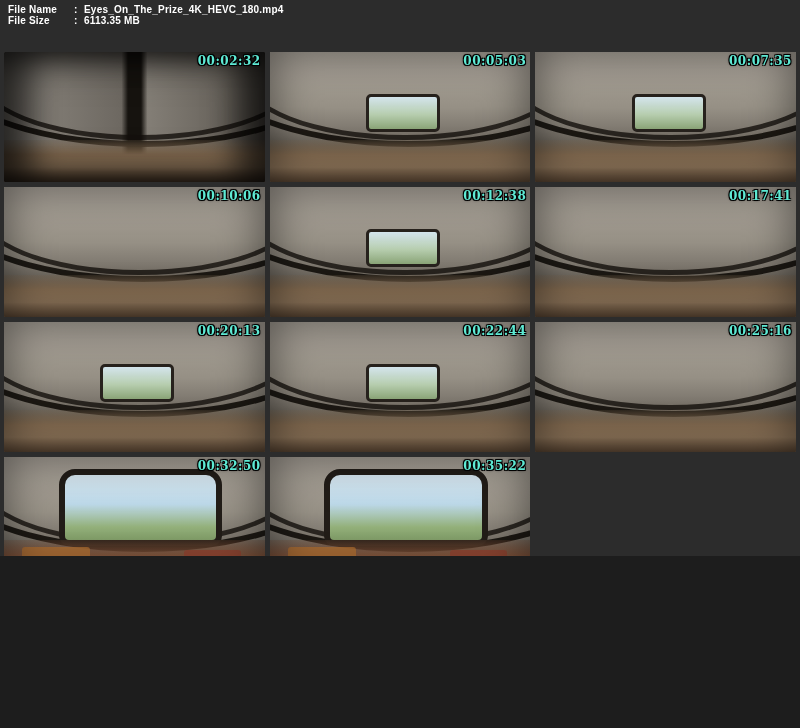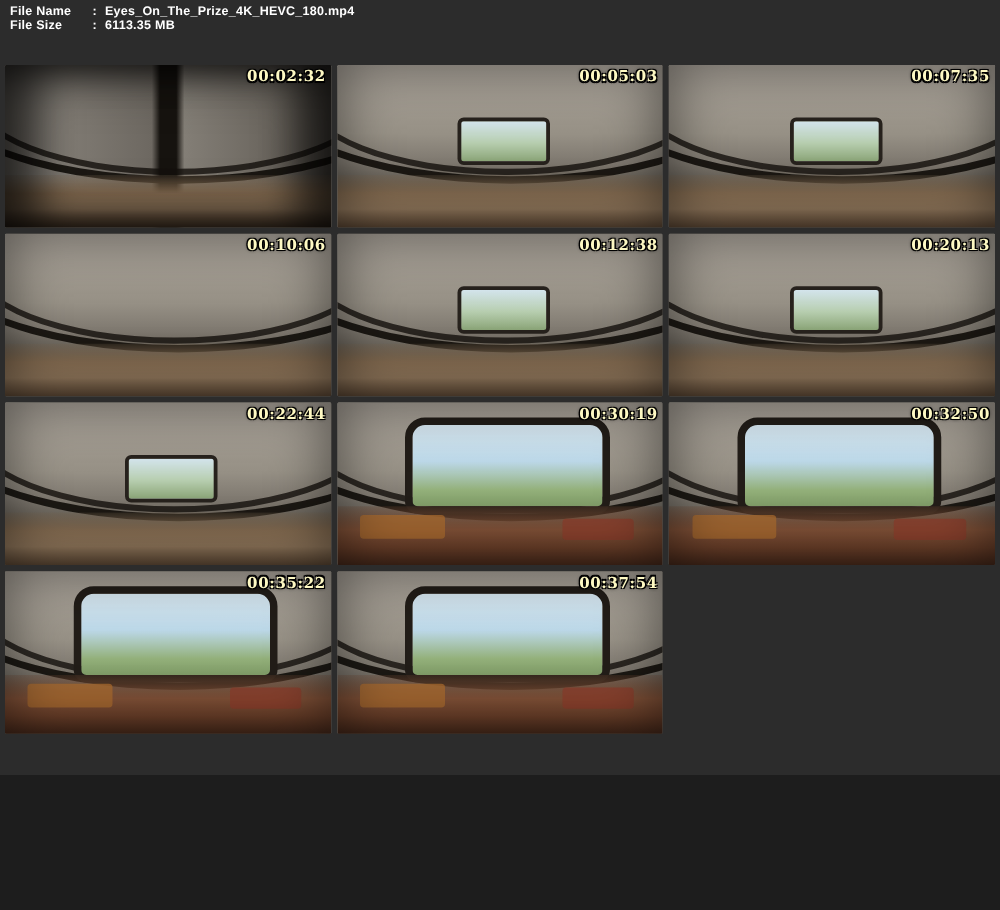--- a/index.html
+++ b/index.html
@@ -1,17 +1,17 @@
 <!DOCTYPE html>
 <html><head>
 <meta charset="utf-8">
 <style>
   html,body{margin:0;padding:0;background:#1d1d1d;}
   #sheet{
-    width:800px;height:620px;margin:0 auto;position:relative;
+    width:800px;height:556px;margin:0 auto;position:relative;
     background:#2c2c2c;font-family:"Liberation Sans",sans-serif;
     overflow:hidden;box-sizing:border-box;
   }
   
   #meta-header{padding:4px 0 3px 8px;height:45px;}
   .meta-line{
     color:#ffffff;font-size:10px;font-weight:700;line-height:11px;
     white-space:nowrap;letter-spacing:.2px;
   }
   .meta-label{display:inline-block;width:66px;}
@@ -52,21 +52,21 @@
   [data-variant="window-bright"] .window{
     display:block;position:absolute;left:21%;top:9%;width:58%;height:50%;
     background:linear-gradient(180deg,#ddeef8 0%,#bdd9e9 45%,#93b07a 80%,#7e9a66 100%);
     border:6px solid #221d18;border-radius:16px 16px 10px 10px;}
   .vignette{position:absolute;inset:0;
     box-shadow:inset 0 0 46px rgba(0,0,0,.55);}
   [data-variant="stereo"] .vignette{
     box-shadow:inset 0 0 46px rgba(0,0,0,.8),inset 30px 0 30px rgba(0,0,0,.5),inset -30px 0 30px rgba(0,0,0,.5);}
   .timestamp{
     position:absolute;top:2px;right:4px;
-    color:#fef9c3;font-family:"DejaVu Serif",serif;font-weight:700;font-size:12px;
+    color:#5eead4;font-family:"DejaVu Serif",serif;font-weight:700;font-size:12px;
     text-shadow:-1px -1px 0 #000,1px -1px 0 #000,-1px 1px 0 #000,1px 1px 0 #000,0 0 3px #000;
     letter-spacing:.5px;
     padding-left:42px;
   }
 </style>
 </head>
 <body>
 
 <div id="sheet">
 
@@ -125,20 +125,29 @@
       <div class="ceiling"></div>
       <div class="arc-a"></div>
       <div class="arc-b"></div>
       <div class="window"></div>
       <div class="floor"></div>
       <div class="vignette"></div>
       <span class="timestamp">00:12:38</span>
     </div>
 
 
+    <div class="cell" data-variant="dome">
+      <div class="ceiling"></div>
+      <div class="arc-a"></div>
+      <div class="arc-b"></div>
+
+      <div class="floor"></div>
+      <div class="vignette"></div>
+      <span class="timestamp">00:17:41</span>
+    </div>
 
     <div class="cell" data-variant="dome-window">
       <div class="ceiling"></div>
       <div class="arc-a"></div>
       <div class="arc-b"></div>
       <div class="window"></div>
       <div class="floor"></div>
       <div class="vignette"></div>
       <span class="timestamp">00:20:13</span>
     </div>
@@ -146,56 +155,47 @@
     <div class="cell" data-variant="dome-window">
       <div class="ceiling"></div>
       <div class="arc-a"></div>
       <div class="arc-b"></div>
       <div class="window"></div>
       <div class="floor"></div>
       <div class="vignette"></div>
       <span class="timestamp">00:22:44</span>
     </div>
 
+    <div class="cell" data-variant="dome">
+      <div class="ceiling"></div>
+      <div class="arc-a"></div>
+      <div class="arc-b"></div>
+
+      <div class="floor"></div>
+      <div class="vignette"></div>
+      <span class="timestamp">00:25:16</span>
+    </div>
+
 
 
     <div class="cell" data-variant="window-bright">
       <div class="ceiling"></div>
       <div class="arc-a"></div>
       <div class="arc-b"></div>
       <div class="window"></div>
       <div class="floor"></div>
       <div class="vignette"></div>
-      <span class="timestamp">00:30:19</span>
+      <span class="timestamp">00:32:50</span>
     </div>
 
     <div class="cell" data-variant="window-bright">
       <div class="ceiling"></div>
       <div class="arc-a"></div>
       <div class="arc-b"></div>
       <div class="window"></div>
       <div class="floor"></div>
       <div class="vignette"></div>
-      <span class="timestamp">00:32:50</span>
-    </div>
-
-    <div class="cell" data-variant="window-bright">
-      <div class="ceiling"></div>
-      <div class="arc-a"></div>
-      <div class="arc-b"></div>
-      <div class="window"></div>
-      <div class="floor"></div>
-      <div class="vignette"></div>
       <span class="timestamp">00:35:22</span>
     </div>
 
-    <div class="cell" data-variant="window-bright">
-      <div class="ceiling"></div>
-      <div class="arc-a"></div>
-      <div class="arc-b"></div>
-      <div class="window"></div>
-      <div class="floor"></div>
-      <div class="vignette"></div>
-      <span class="timestamp">00:37:54</span>
-    </div>
 
   </div>
 </div>
 
 </body></html>

